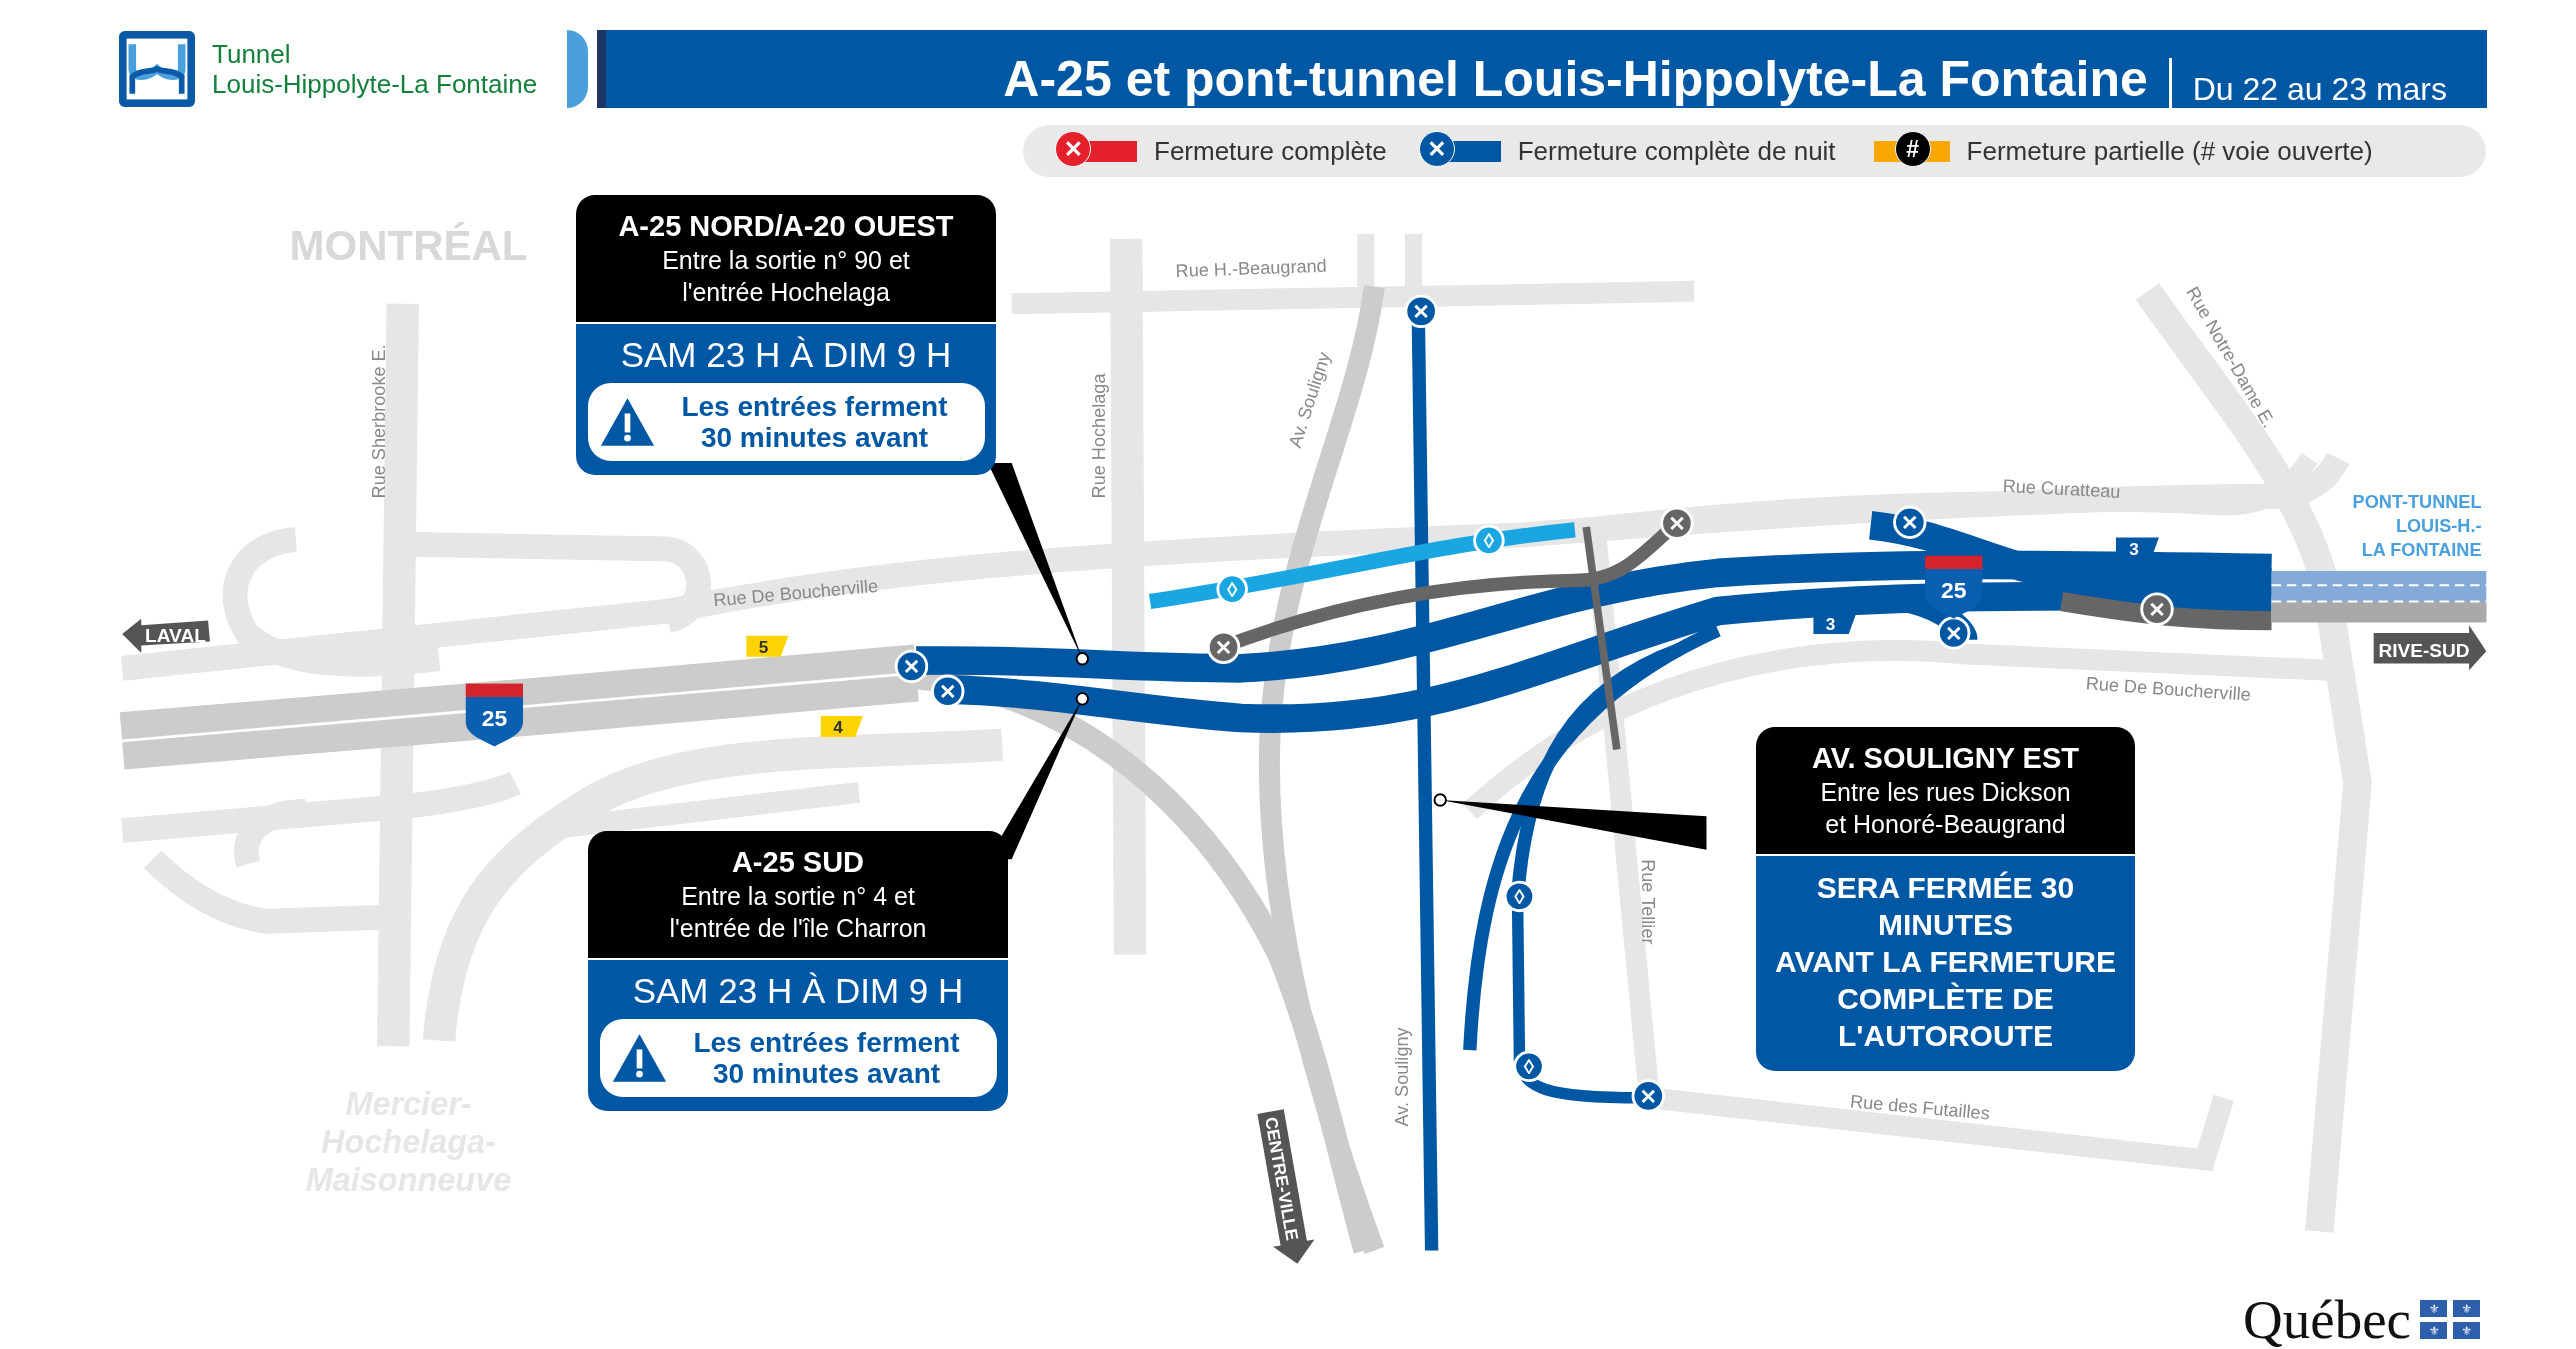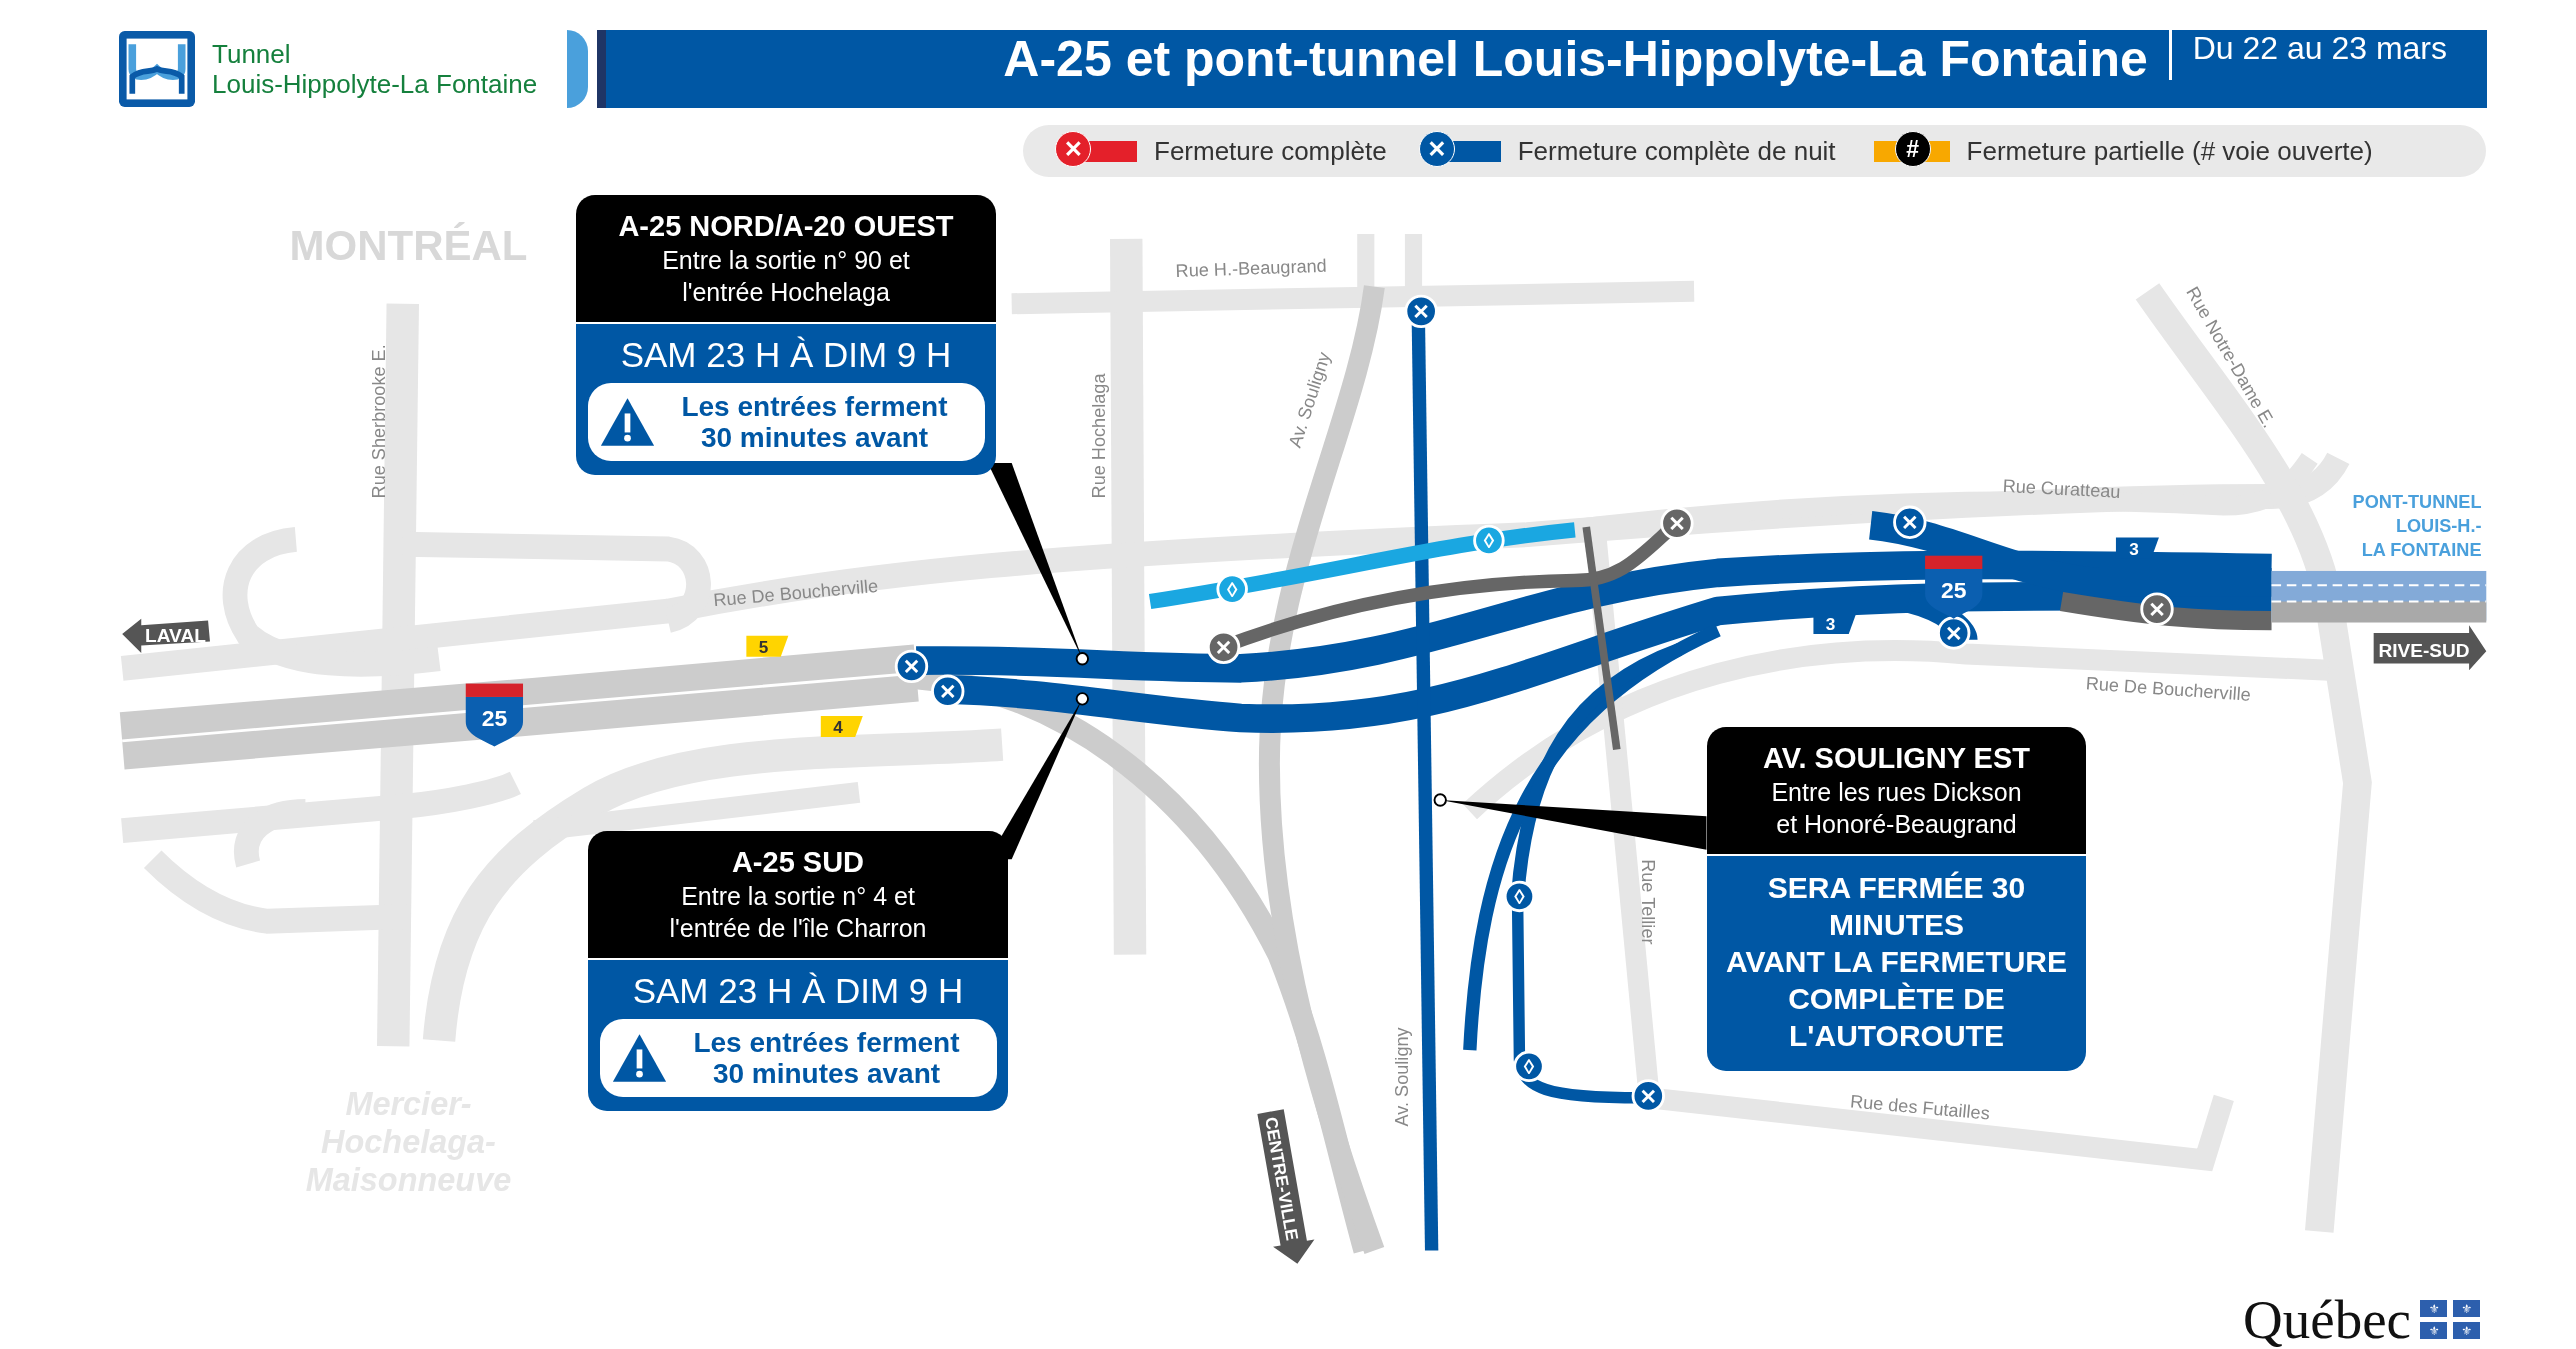--- a/index.html
+++ b/index.html
@@ -3,21 +3,21 @@
 <meta charset="utf-8">
 <style>
   html, body { margin:0; padding:0; background:#ffffff; }
   body { width:2576px; height:1350px; position:relative; overflow:hidden; font-family:"DejaVu Sans", sans-serif; }
   .abs { position:absolute; }
   
   .logo { left:119px; top:30px; width:458px; height:78px; display:flex; align-items:center; }
   .logo-mark { width:76px; height:76px; position:relative; }
   .logo-text { margin-left:17px; color:#15803d; font-family:"Liberation Sans", sans-serif; font-size:26px; line-height:30px; }
   .logo-bracket { position:absolute; left:567px; top:30px; width:21px; height:78px; border-radius:0 38px 38px 0; background:#4aa0dc; }
-  .header-bar { left:597px; top:30px; width:1890px; height:78px; background:#0057a4; color:#fff; display:flex; align-items:flex-start; justify-content:flex-end; padding-right:40px; box-sizing:border-box; border-left:9.5px solid #1f3566; }
+  .header-bar { left:597px; top:30px; width:1890px; height:78px; background:#0057a4; color:#fff; display:flex; align-items:flex-end; justify-content:flex-end; padding-right:40px; box-sizing:border-box; border-left:9.5px solid #1f3566; }
   .header-title { font-family:"Liberation Sans", sans-serif; font-weight:bold; font-size:50px; letter-spacing:0px; }
   .header-sep { width:2.9px; height:50px; background:#fff; margin:0 21px; }
   .header-date { font-family:"Liberation Sans", sans-serif; font-size:32px; }
   
   .legend { left:1023px; top:125px; width:1463px; height:52px; background:#e9e9e9; border-radius:26px; display:flex; align-items:center; padding-left:38px; box-sizing:border-box; font-family:"Liberation Sans", sans-serif; font-size:26px; color:#333; }
   .leg-item { display:flex; align-items:center; margin-right:38px; }
   .leg-sw { width:76px; height:21px; position:relative; margin-right:17px; }
   .leg-circle { position:absolute; left:-5.7px; top:-9.5px; width:36px; height:36px; border-radius:50%; border:1.9px solid #fff; color:#fff; font-weight:bold; font-size:23px; display:flex; align-items:center; justify-content:center; box-sizing:border-box; }
   
   .callout { width:420px; border-radius:19px; overflow:hidden; font-family:"Liberation Sans", sans-serif; text-align:center; }
@@ -310,21 +310,21 @@
           <circle cx="30" cy="44" r="3.5" fill="#fff"></circle>
         </svg>
       <div class="warn-text">
         <div>Les entrées ferment</div>
         <div>30 minutes avant</div>
       </div>
     </div>
   </div>
 </div>
 
-<div class="abs callout" style="left:1707px;top:727px;width:379px;">
+<div class="abs callout" style="left:1756px;top:727px;width:379px;">
   <div class="top">
     <div class="title">AV. SOULIGNY EST</div>
     <div class="sub">Entre les rues Dickson</div>
     <div class="sub">et Honoré-Beaugrand</div>
   </div>
   <div class="bottom">
     <div class="big" style="padding:3.8px 0 0;">SERA FERMÉE 30 MINUTES</div>
     <div class="big" style="padding:0;">AVANT LA FERMETURE</div>
     <div class="big" style="padding:0 0 3.8px;">COMPLÈTE DE L'AUTOROUTE</div>
   </div>

